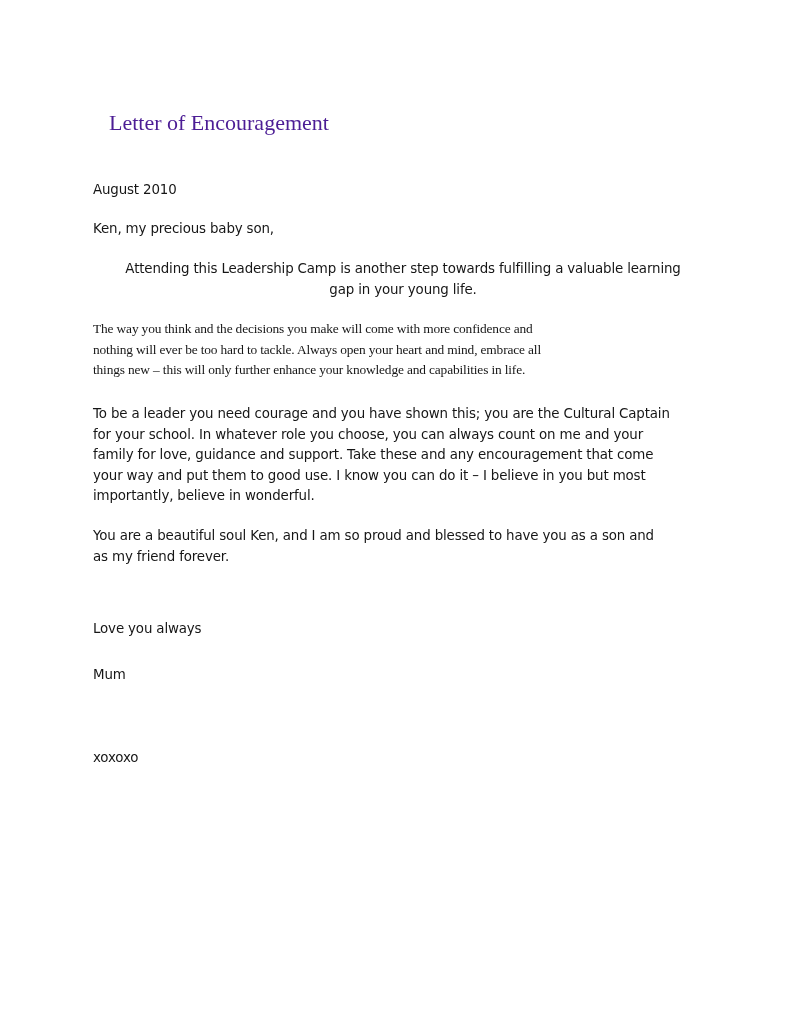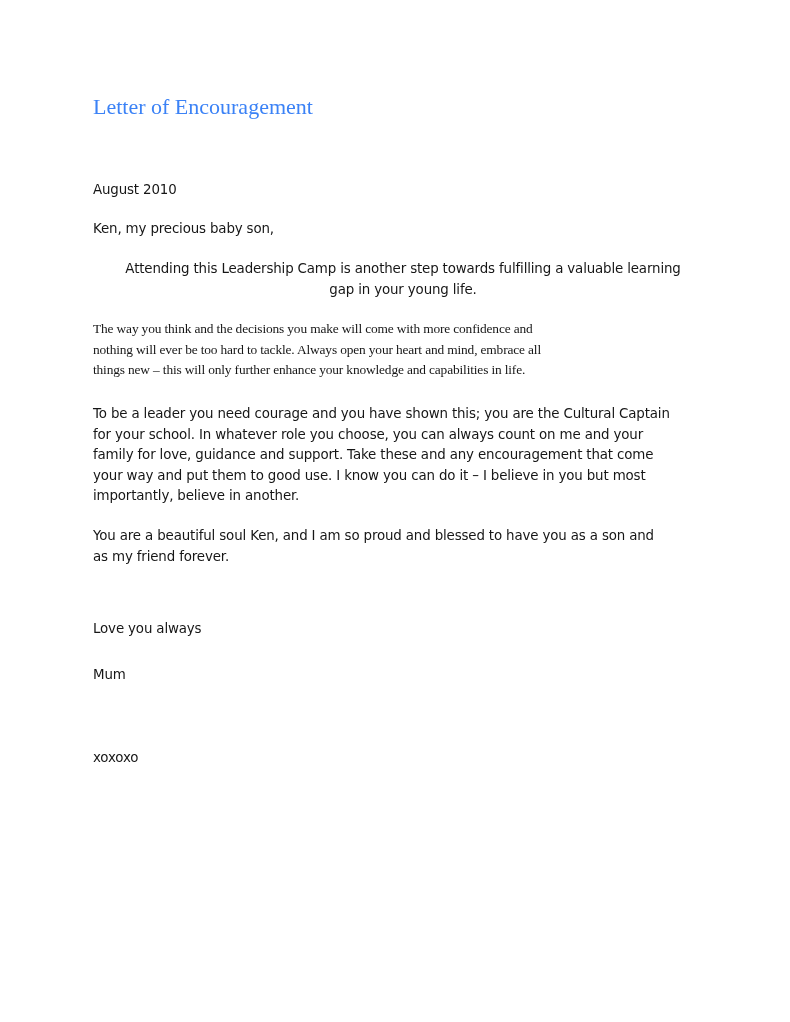--- a/index.html
+++ b/index.html
@@ -22,23 +22,23 @@
       height: 1022px;
       background: #ffffff;
     }
     .title {
       position: absolute;
       left: 93px;
       top: 92px;
       font-family: "Liberation Serif", "DejaVu Serif", serif;
       font-size: 22px;
       line-height: 30px;
-      color: #3b82f6;
+      color: #4c1d95;
       white-space: nowrap;
-      margin: 0;
+      margin: 16px;
       font-weight: normal;
     }
     .body-text {
       position: absolute;
       left: 93px;
       width: 620px;
       font-family: "DejaVu Sans", "Liberation Sans", sans-serif;
       font-size: 13.4px;
       line-height: 20.5px;
       color: #161616;
@@ -70,21 +70,21 @@
     <span class="line">The way you think and the decisions you make will come with more confidence and</span>
     <span class="line">nothing will ever be too hard to tackle. Always open your heart and mind, embrace all</span>
     <span class="line">things new – this will only further enhance your knowledge and capabilities in life.</span>
   </p>
 
   <p class="body-text" style="top:404px;">
     <span class="line">To be a leader you need courage and you have shown this; you are the Cultural Captain</span>
     <span class="line">for your school. In whatever role you choose, you can always count on me and your</span>
     <span class="line">family for love, guidance and support. Take these and any encouragement that come</span>
     <span class="line">your way and put them to good use. I know you can do it – I believe in you but most</span>
-    <span class="line">importantly, believe in another.</span>
+    <span class="line">importantly, believe in wonderful.</span>
   </p>
 
   <p class="body-text" style="top:526px;">
     <span class="line">You are a beautiful soul Ken, and I am so proud and blessed to have you as a son and</span>
     <span class="line">as my friend forever.</span>
   </p>
 
 
   <p class="body-text" style="top:619px;">Love you always</p>
 

